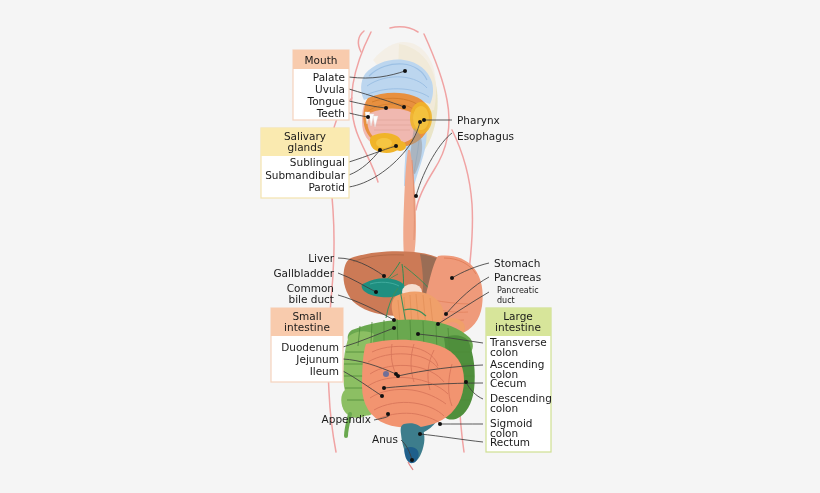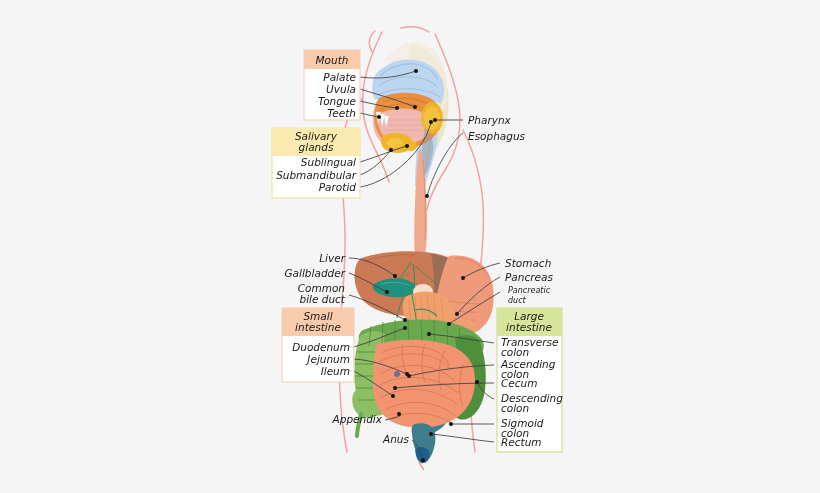--- a/index.html
+++ b/index.html
@@ -3,21 +3,21 @@
 <meta charset="utf-8">
 <style>
   html,body{margin:0;padding:0;}
   body{
     width:820px;height:493px;
     background:#f5f5f5;
     font-family:"DejaVu Sans","Liberation Sans",sans-serif;
     overflow:hidden;
     position:relative;
   }
-  #stage{position:absolute;left:11px;top:0;width:676px;height:493px;font-style:italic;}
+  #stage{position:absolute;left:0;top:0;width:676px;height:493px;}
   svg{display:block;}
   .lbl{
     font-family:"DejaVu Sans","Liberation Sans",sans-serif;
     fill:#1a1a1a;
     font-size:10.5px;
   }
   .lbl-sm{font-size:8px;}
   .boxhdr{
     font-size:10.5px;
     fill:#1a1a1a;

